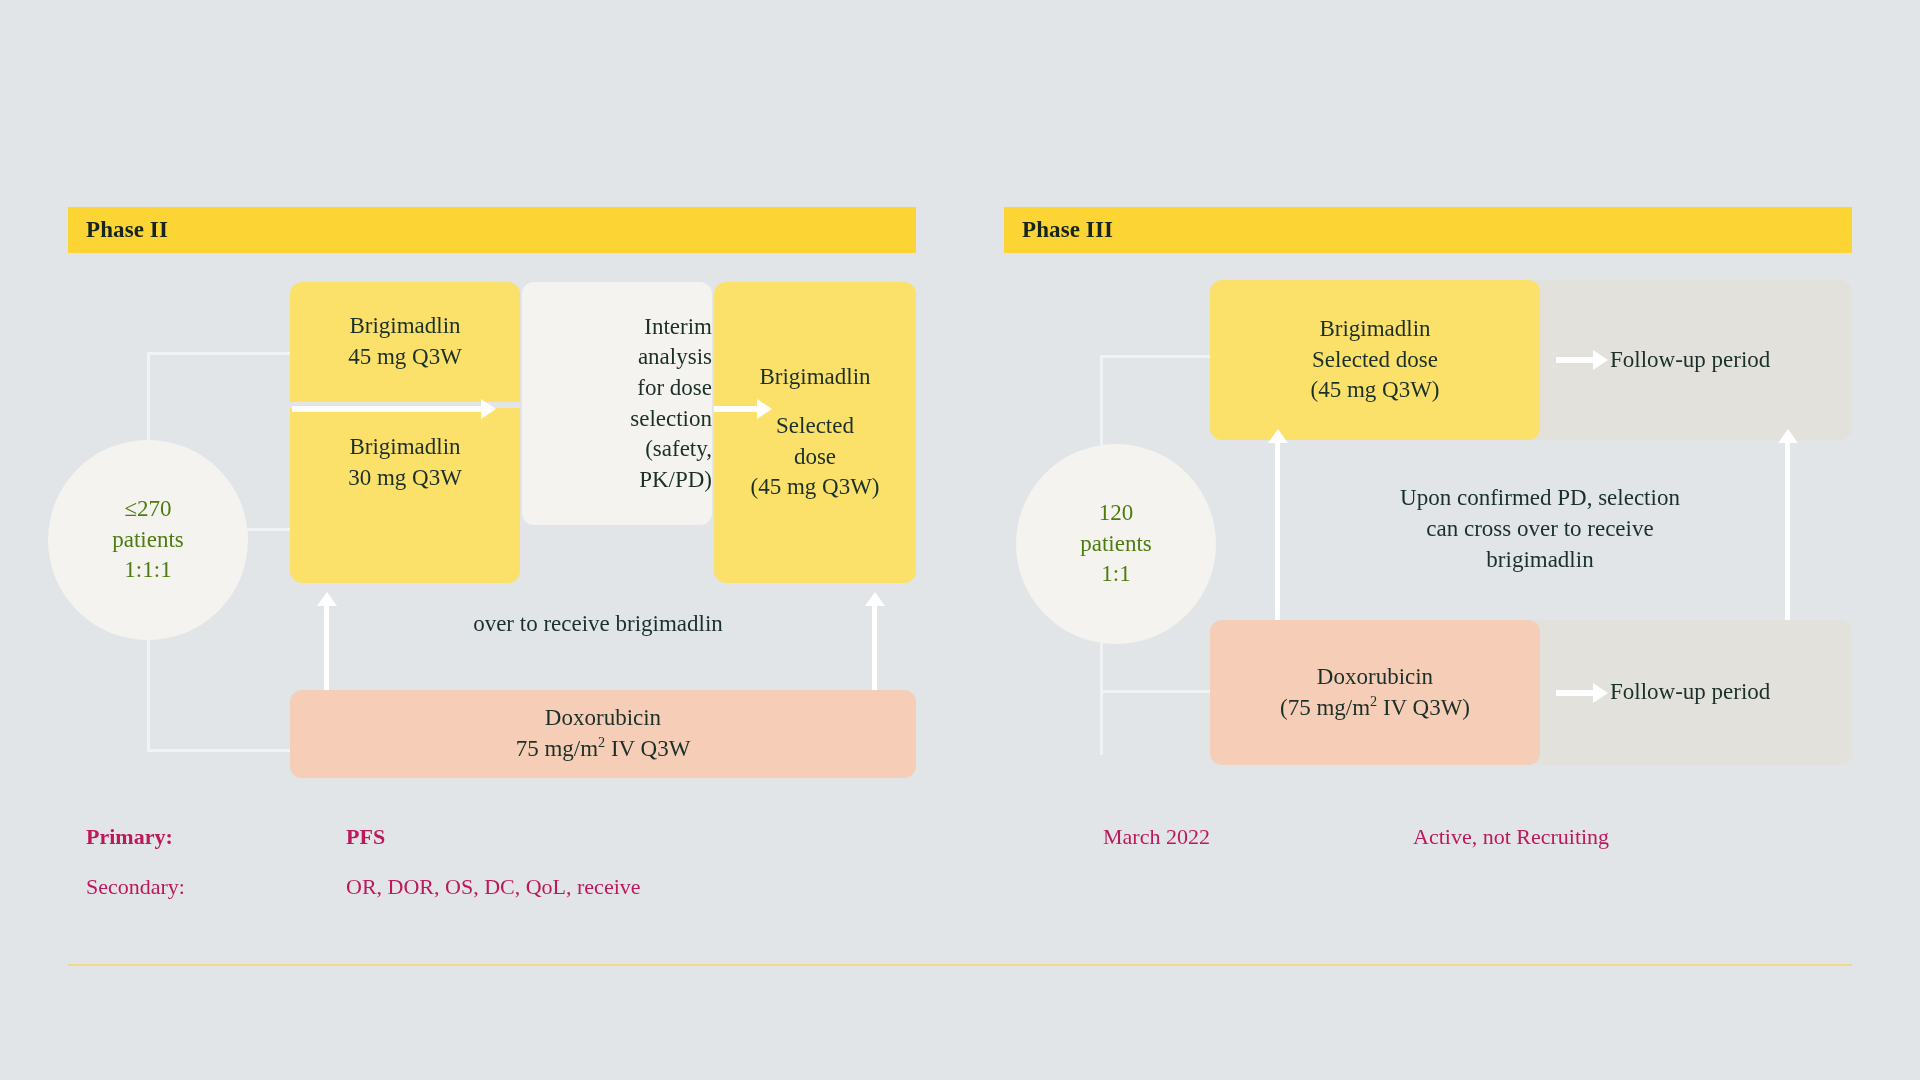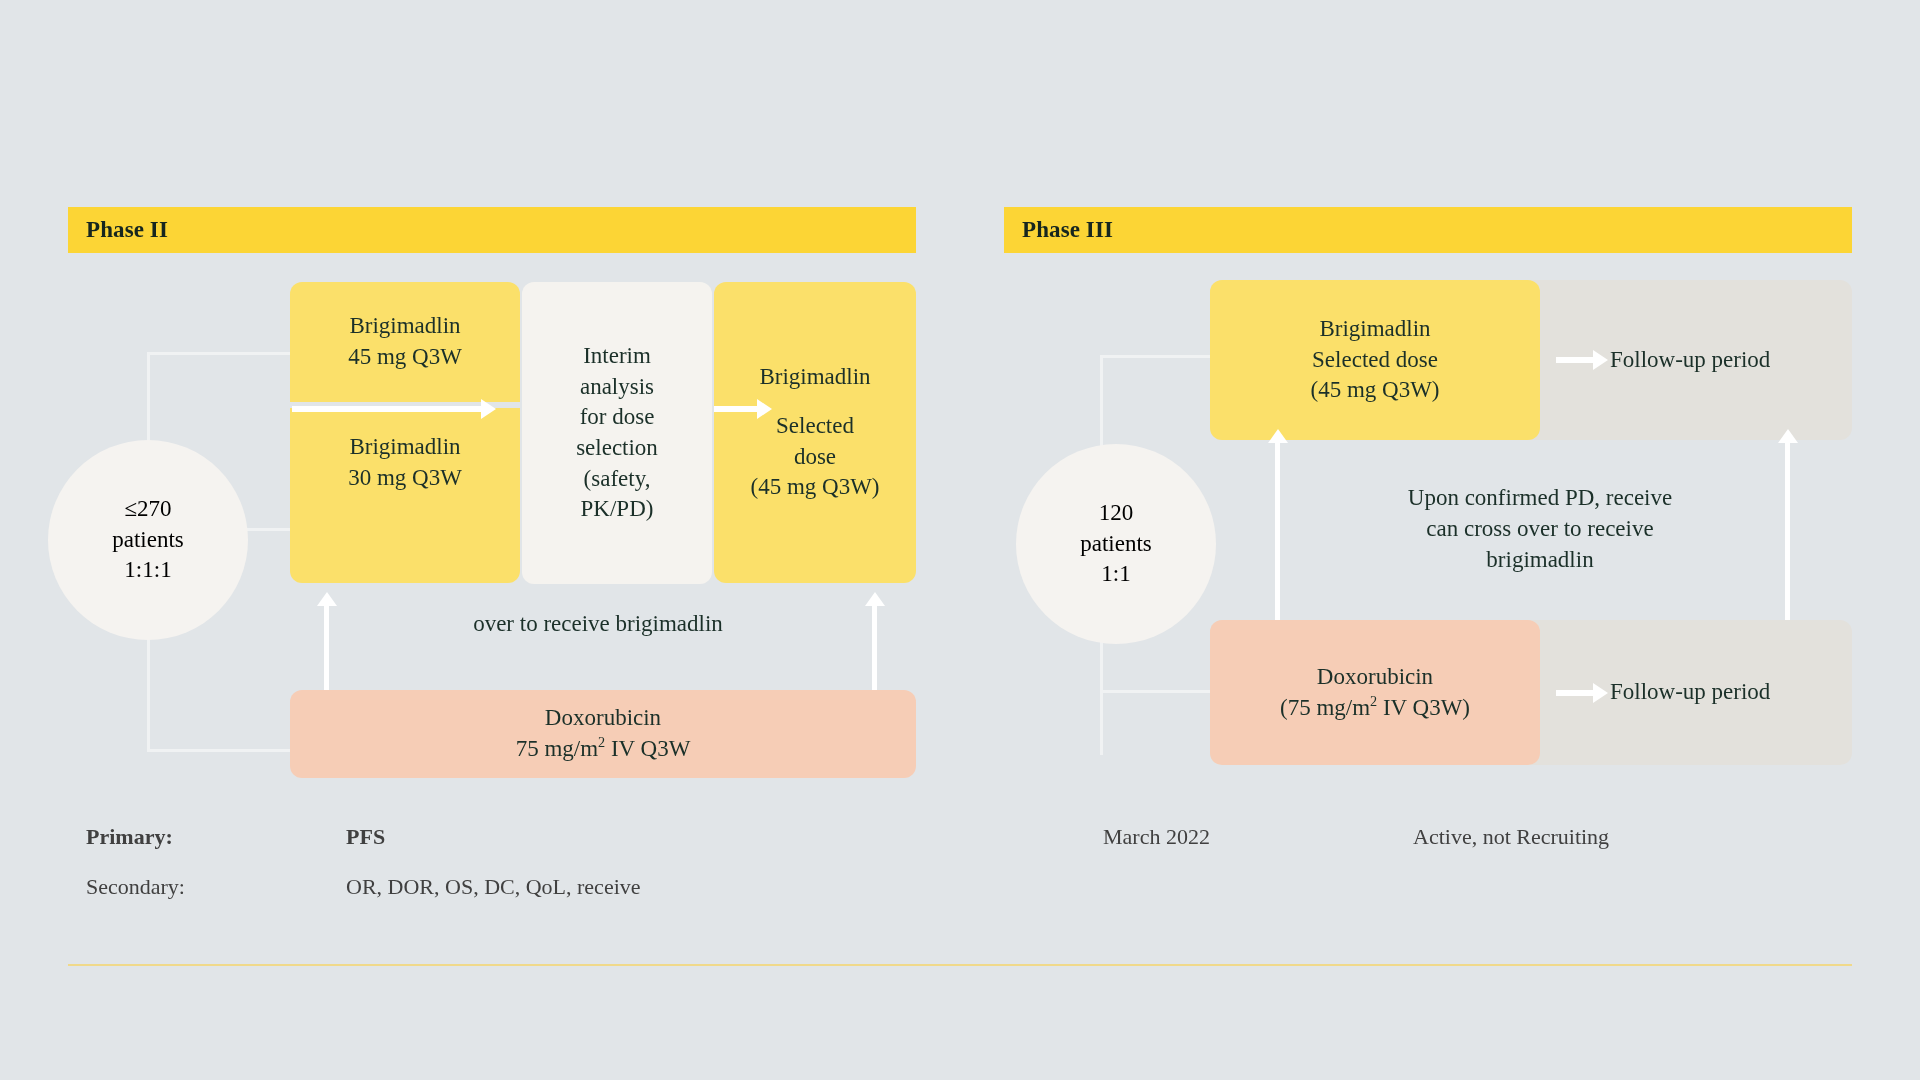--- a/index.html
+++ b/index.html
@@ -43,21 +43,21 @@
   .card .ln { display: block; white-space: nowrap; }
   .card .gap { height: 18px; }
 
   
   .circle {
     position: absolute;
     border-radius: 50%;
     background: #f5f3f0;
     display: flex; flex-direction: column;
     align-items: center; justify-content: center;
-    color: #000000; font-size: 23px; line-height: 1.33;
+    color: #4d7c0f; font-size: 23px; line-height: 1.33;
     text-align: center;
   }
 
   
   .ln-h, .ln-v {
     position: absolute;
     background: #f0f2f3;
   }
 
   
@@ -95,21 +95,21 @@
   }
 
   
   .tbl { position: absolute; left: 68px; top: 808px; width: 1784px; }
   .tbl-head {
     position: relative; height: 46px; background: #fcd535;
     color: #16261f; font-weight: bold; font-size: 22px;
   }
   .tbl-head > div { position: absolute; top: 11px; }
   .tbl-body { position: relative; height: 110px; }
-  .tbl-body > div { position: absolute; font-size: 22px; color: #404040; }
+  .tbl-body > div { position: absolute; font-size: 22px; color: #be185d; }
   .bold { font-weight: bold; }
   .rule {
     position: absolute; left: 0; top: 156px;
     width: 1784px; height: 2px; background: #f0d98a;
   }
 
   sup { font-size: 0.62em; vertical-align: super; line-height: 0; }
 </style>
 </head>
 <body>
@@ -134,21 +134,21 @@
   <div class="card yellow" style="left:290px; top:282px; width:230px; height:120px; border-radius:12px 12px 0 0;">
     <span class="ln">Brigimadlin</span>
     <span class="ln">45 mg Q3W</span>
   </div>
 
   <div class="card yellow" style="left:290px; top:408px; width:230px; height:175px; border-radius:0 0 12px 12px; justify-content:flex-start; padding-top:24px;">
     <span class="ln">Brigimadlin</span>
     <span class="ln">30 mg Q3W</span>
   </div>
 
-  <div class="card cream" style="left:522px; top:282px; width:190px; height:302px;">
+  <div class="card cream" style="left:522px; top:282px; width:190px; height:243px;align-items:flex-end;">
     <span class="ln">Interim</span>
     <span class="ln">analysis</span>
     <span class="ln">for dose</span>
     <span class="ln">selection</span>
     <span class="ln">(safety,</span>
     <span class="ln">PK/PD)</span>
   </div>
 
   <div class="card yellow" style="left:714px; top:282px; width:202px; height:301px;">
     <span class="ln">Brigimadlin</span>
@@ -205,21 +205,21 @@
   <div class="card pink" style="left:1210px; top:620px; width:330px; height:145px;">
     <span class="ln">Doxorubicin</span>
     <span class="ln"><span>(75 mg/m</span><sup>2</sup><span> IV Q3W)</span></span>
   </div>
   <div class="arrow-r" style="left:1556px; top:690px; width:38px;"></div>
 
   <div class="arrow-u" style="left:1275px; top:442px; height:178px;"></div>
   <div class="arrow-u" style="left:1785px; top:442px; height:178px;"></div>
 
   <div class="caption" style="left:1330px; top:482px; width:420px;">
-    <div>Upon confirmed PD, receive</div>
+    <div>Upon confirmed PD, selection</div>
     <div>can cross over to receive</div>
     <div>brigimadlin</div>
   </div>
 
   <div class="tbl">
     <div class="tbl-body">
       <div class="bold" style="left:18px; top:16px;">Primary:</div>
       <div class="bold" style="left:278px; top:16px;">PFS</div>
       <div style="left:1035px; top:16px;text-align:right;">March 2022</div>
       <div style="left:1345px; top:16px;">Active, not Recruiting</div>

